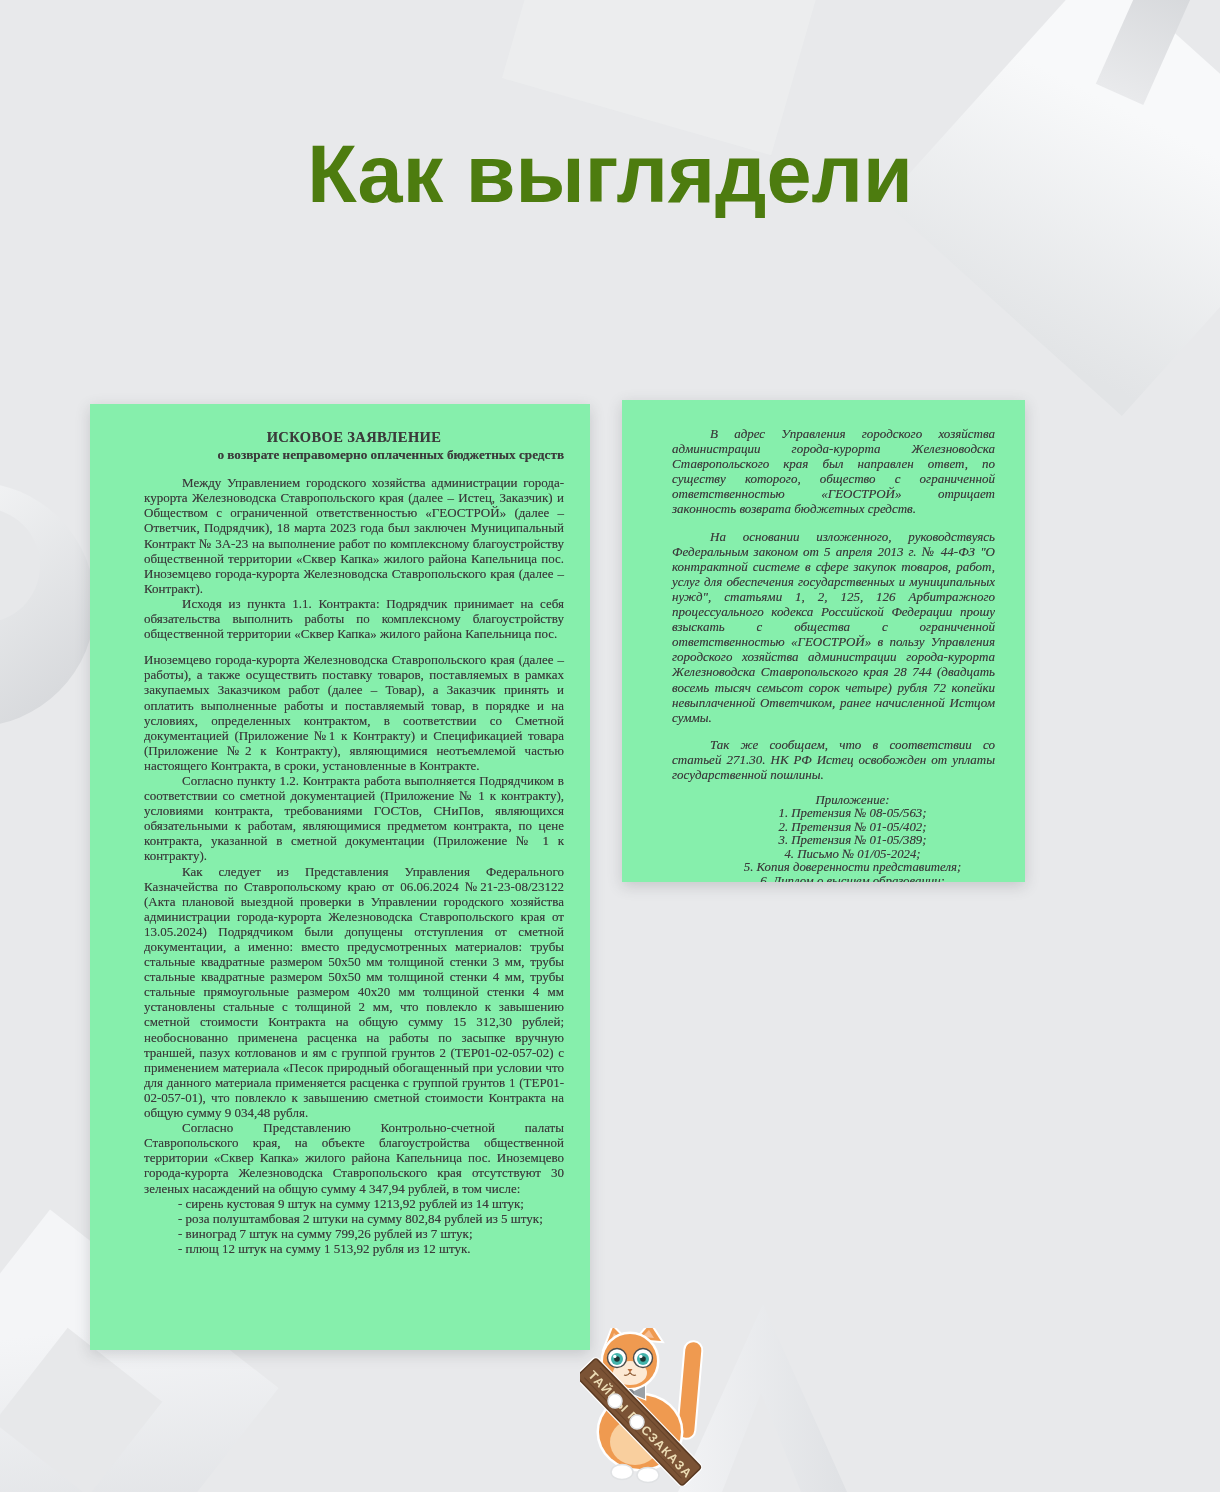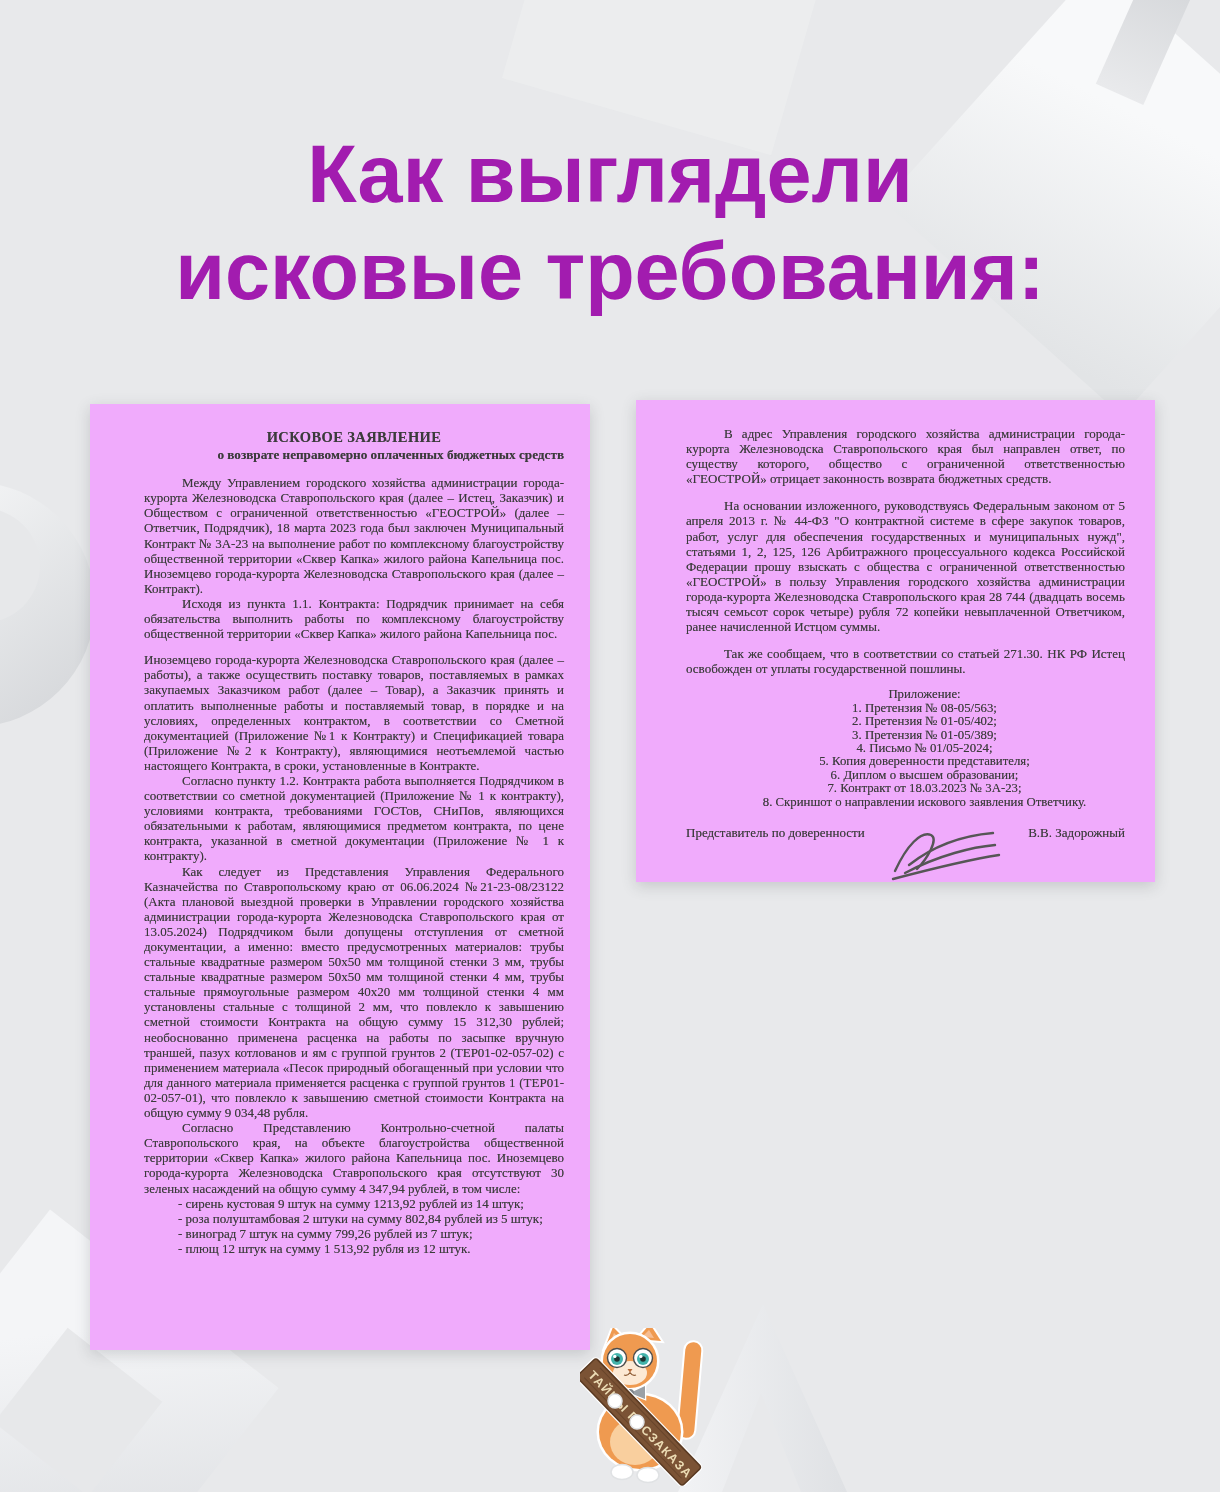--- a/index.html
+++ b/index.html
@@ -20,26 +20,26 @@
   .diamond-tr{left:950px;top:30px;width:320px;height:320px;transform:rotate(42deg);
     background:linear-gradient(165deg,#f8f9fa 30%,#e2e4e6 95%);}
   .sliver-tr{left:1120px;top:-30px;width:52px;height:130px;transform:rotate(24deg);
     background:linear-gradient(180deg,#d5d7da,#e9eaec);}
   .wedge-top{left:520px;top:-50px;width:280px;height:170px;transform:rotate(16deg);
     background:#eef0f1;opacity:.55;}
   .lambda-svg{left:660px;top:1298px;width:235px;height:194px;}
   
   .main-title{
     position:absolute;top:126px;left:0;width:100%;text-align:center;
-    font-weight:700;font-size:81px;line-height:1.2;color:#a21caf;letter-spacing:0px;
+    font-weight:700;font-size:81px;line-height:1.2;color:#4d7c0f;letter-spacing:0px;
   }
   
-  .page{position:absolute;background:#f0abfc;box-shadow:0 4px 14px rgba(60,64,72,.20);overflow:hidden;}
+  .page{position:absolute;background:#86efac;box-shadow:0 4px 14px rgba(60,64,72,.20);overflow:hidden;}
   .page-left{left:90px;top:404px;width:500px;height:946px;}
-  .page-right{left:636px;top:400px;width:519px;height:482px;}
+  .page-right{left:622px;top:400px;width:403px;height:482px;font-style:italic;}
   .doc{font-family:"Liberation Serif",serif;color:#3b3b3b;font-size:13px;line-height:15.1px;
     text-align:justify;text-shadow:0 0 .5px rgba(60,60,60,.55);}
   .page-left .doc{padding:26px 26px 0 54px;}
   .page-right .doc{padding:26px 30px 0 50px;}
   .doc-h1{text-align:center;font-weight:700;font-size:14.5px;margin:0;letter-spacing:.4px;}
   .doc-h2{text-align:right;font-weight:700;font-size:13.2px;margin:2px 0 13px 0;}
   .doc p{margin:0;text-indent:38px;}
   .doc p.cont{text-indent:0;margin-top:11px;}
   .doc p.sp{margin-bottom:12px;}
   .bullet{padding-left:34px;text-indent:0;text-align:left;}
@@ -66,21 +66,20 @@
     <linearGradient id="lamg" x1="0" y1="0" x2="1" y2="0">
       <stop offset="0" stop-color="#f2f3f5"></stop>
         <stop offset="1" stop-color="#dfe1e4"></stop>
     </linearGradient>
   </defs>
   <path d="M103,6 L187,194 L141,194 L101,95 L62,194 L18,194 Z" fill="url(#lamg)"></path>
 </svg>
 
 <div class="main-title">
   <div>Как выглядели</div>
-  <div>исковые требования:</div>
 </div>
 
 <div class="page page-left">
   <div class="doc">
     <div class="doc-h1">ИСКОВОЕ ЗАЯВЛЕНИЕ</div>
     <div class="doc-h2">о возврате неправомерно оплаченных бюджетных средств</div>
     <p>Между Управлением городского хозяйства администрации города-курорта Железноводска Ставропольского края (далее – Истец, Заказчик) и Обществом с ограниченной ответственностью «ГЕОСТРОЙ» (далее – Ответчик, Подрядчик), 18 марта 2023 года был заключен Муниципальный Контракт № 3А-23 на выполнение работ по комплексному благоустройству общественной территории «Сквер Капка» жилого района Капельница пос. Иноземцево города-курорта Железноводска Ставропольского края (далее – Контракт).</p>
     <p>Исходя из пункта 1.1. Контракта: Подрядчик принимает на себя обязательства выполнить работы по комплексному благоустройству общественной территории «Сквер Капка» жилого района Капельница пос.</p>
     <p class="cont">Иноземцево города-курорта Железноводска Ставропольского края (далее – работы), а также осуществить поставку товаров, поставляемых в рамках закупаемых Заказчиком работ (далее – Товар), а Заказчик принять и оплатить выполненные работы и поставляемый товар, в порядке и на условиях, определенных контрактом, в соответствии со Сметной документацией (Приложение №1 к Контракту) и Спецификацией товара (Приложение №2 к Контракту), являющимися неотъемлемой частью настоящего Контракта, в сроки, установленные в Контракте.</p>
     <p>Согласно пункту 1.2. Контракта работа выполняется Подрядчиком в соответствии со сметной документацией (Приложение № 1 к контракту), условиями контракта, требованиями ГОСТов, СНиПов, являющихся обязательными к работам, являющимися предметом контракта, по цене контракта, указанной в сметной документации (Приложение № 1 к контракту).</p>

